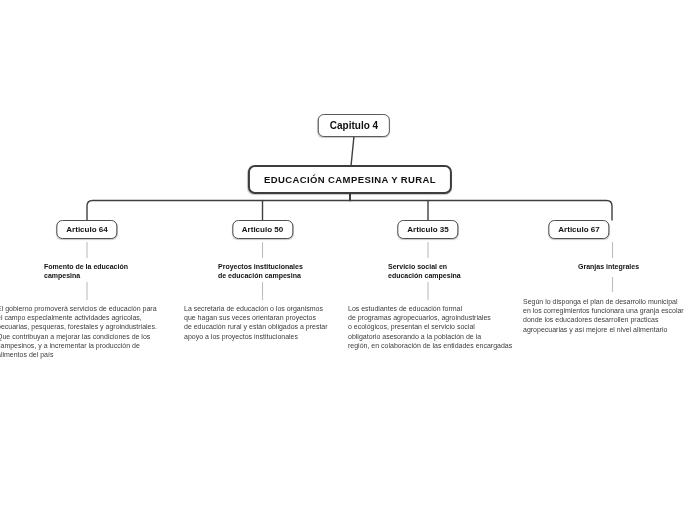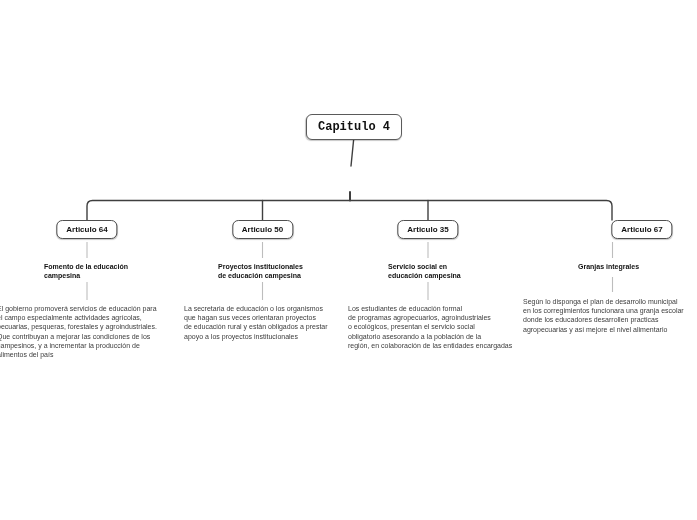--- a/index.html
+++ b/index.html
@@ -29,24 +29,23 @@
     border: 1.6px solid #4f4f4f;
     border-radius: 6px;
     box-shadow: 0 1px 1px rgba(0,0,0,0.22);
     color: #111111;
     font-weight: bold;
     white-space: nowrap;
     text-align: center;
     cursor: pointer;
   }
   .root-box {
-    font-size: 12px;
+    font-size: 10px;
     padding: 5px 11px;
     border-color: #5a5a5a;
-    font-family: Liberation Mono, monospace;
   }
   .main-box {
     font-size: 9.5px;
     letter-spacing: 0.4px;
     padding: 7px 14px;
     border-width: 2px;
     border-color: #3d3d3d;
     border-radius: 7px;
   }
   .article-box {
@@ -93,20 +92,21 @@
     <path d="M262.5,242 L262.5,258" stroke="#bdbdbd" stroke-width="1.1" fill="none"></path>
     <path d="M262.5,282 L262.5,300" stroke="#bdbdbd" stroke-width="1.1" fill="none"></path>
     <path d="M428,242 L428,258" stroke="#bdbdbd" stroke-width="1.1" fill="none"></path>
     <path d="M428,282 L428,300" stroke="#bdbdbd" stroke-width="1.1" fill="none"></path>
     <path d="M612.5,242 L612.5,258" stroke="#bdbdbd" stroke-width="1.1" fill="none"></path>
     <path d="M612.5,277 L612.5,292" stroke="#bdbdbd" stroke-width="1.1" fill="none"></path>
   </svg>
 
   <div class="node-box root-box" style="left:354px; top:114px;">Capitulo 4</div>
 
+  <div class="node-box main-box" style="left:350px; top:165px;">EDUCACIÓN CAMPESINA Y RURAL</div>
 
   <div class="node-box article-box" style="left:87px; top:220px;">Articulo 64</div>
   <div class="subtitle" style="left:44px; top:262px;">Fomento de la educación
 campesina</div>
   <div class="description" style="left:-3px; top:304px;">El gobierno promoverá servicios de educación para
 el campo especialmente actividades  agrícolas,
 pecuarias, pesqueras, forestales y agroindustriales.
 Que contribuyan a mejorar las condiciones de los
 campesinos, y a incrementar la producción de
 alimentos del país</div>
@@ -121,20 +121,20 @@
 
   <div class="node-box article-box" style="left:428px; top:220px;">Articulo 35</div>
   <div class="subtitle" style="left:388px; top:262px;">Servicio social en
 educación campesina</div>
   <div class="description" style="left:348px; top:304px;">Los estudiantes de educación formal
 de programas agropecuarios, agroindustriales
 o ecológicos, presentan el servicio social
 obligatorio asesorando a la población de la
 región, en colaboración de las entidades encargadas</div>
 
-  <div class="node-box article-box" style="left:642px; top:220px;">Articulo 67</div>
+  <div class="node-box article-box" style="left:579px; top:220px;">Articulo 67</div>
   <div class="subtitle" style="left:578px; top:262px;">Granjas integrales</div>
   <div class="description" style="left:523px; top:297px;">Según lo disponga el plan de desarrollo municipal
 en los corregimientos funcionara una granja escolar
 donde los educadores desarrollen practicas
 agropecuarias y así mejore el nivel alimentario</div>
 
 </div>
 
 </body></html>

